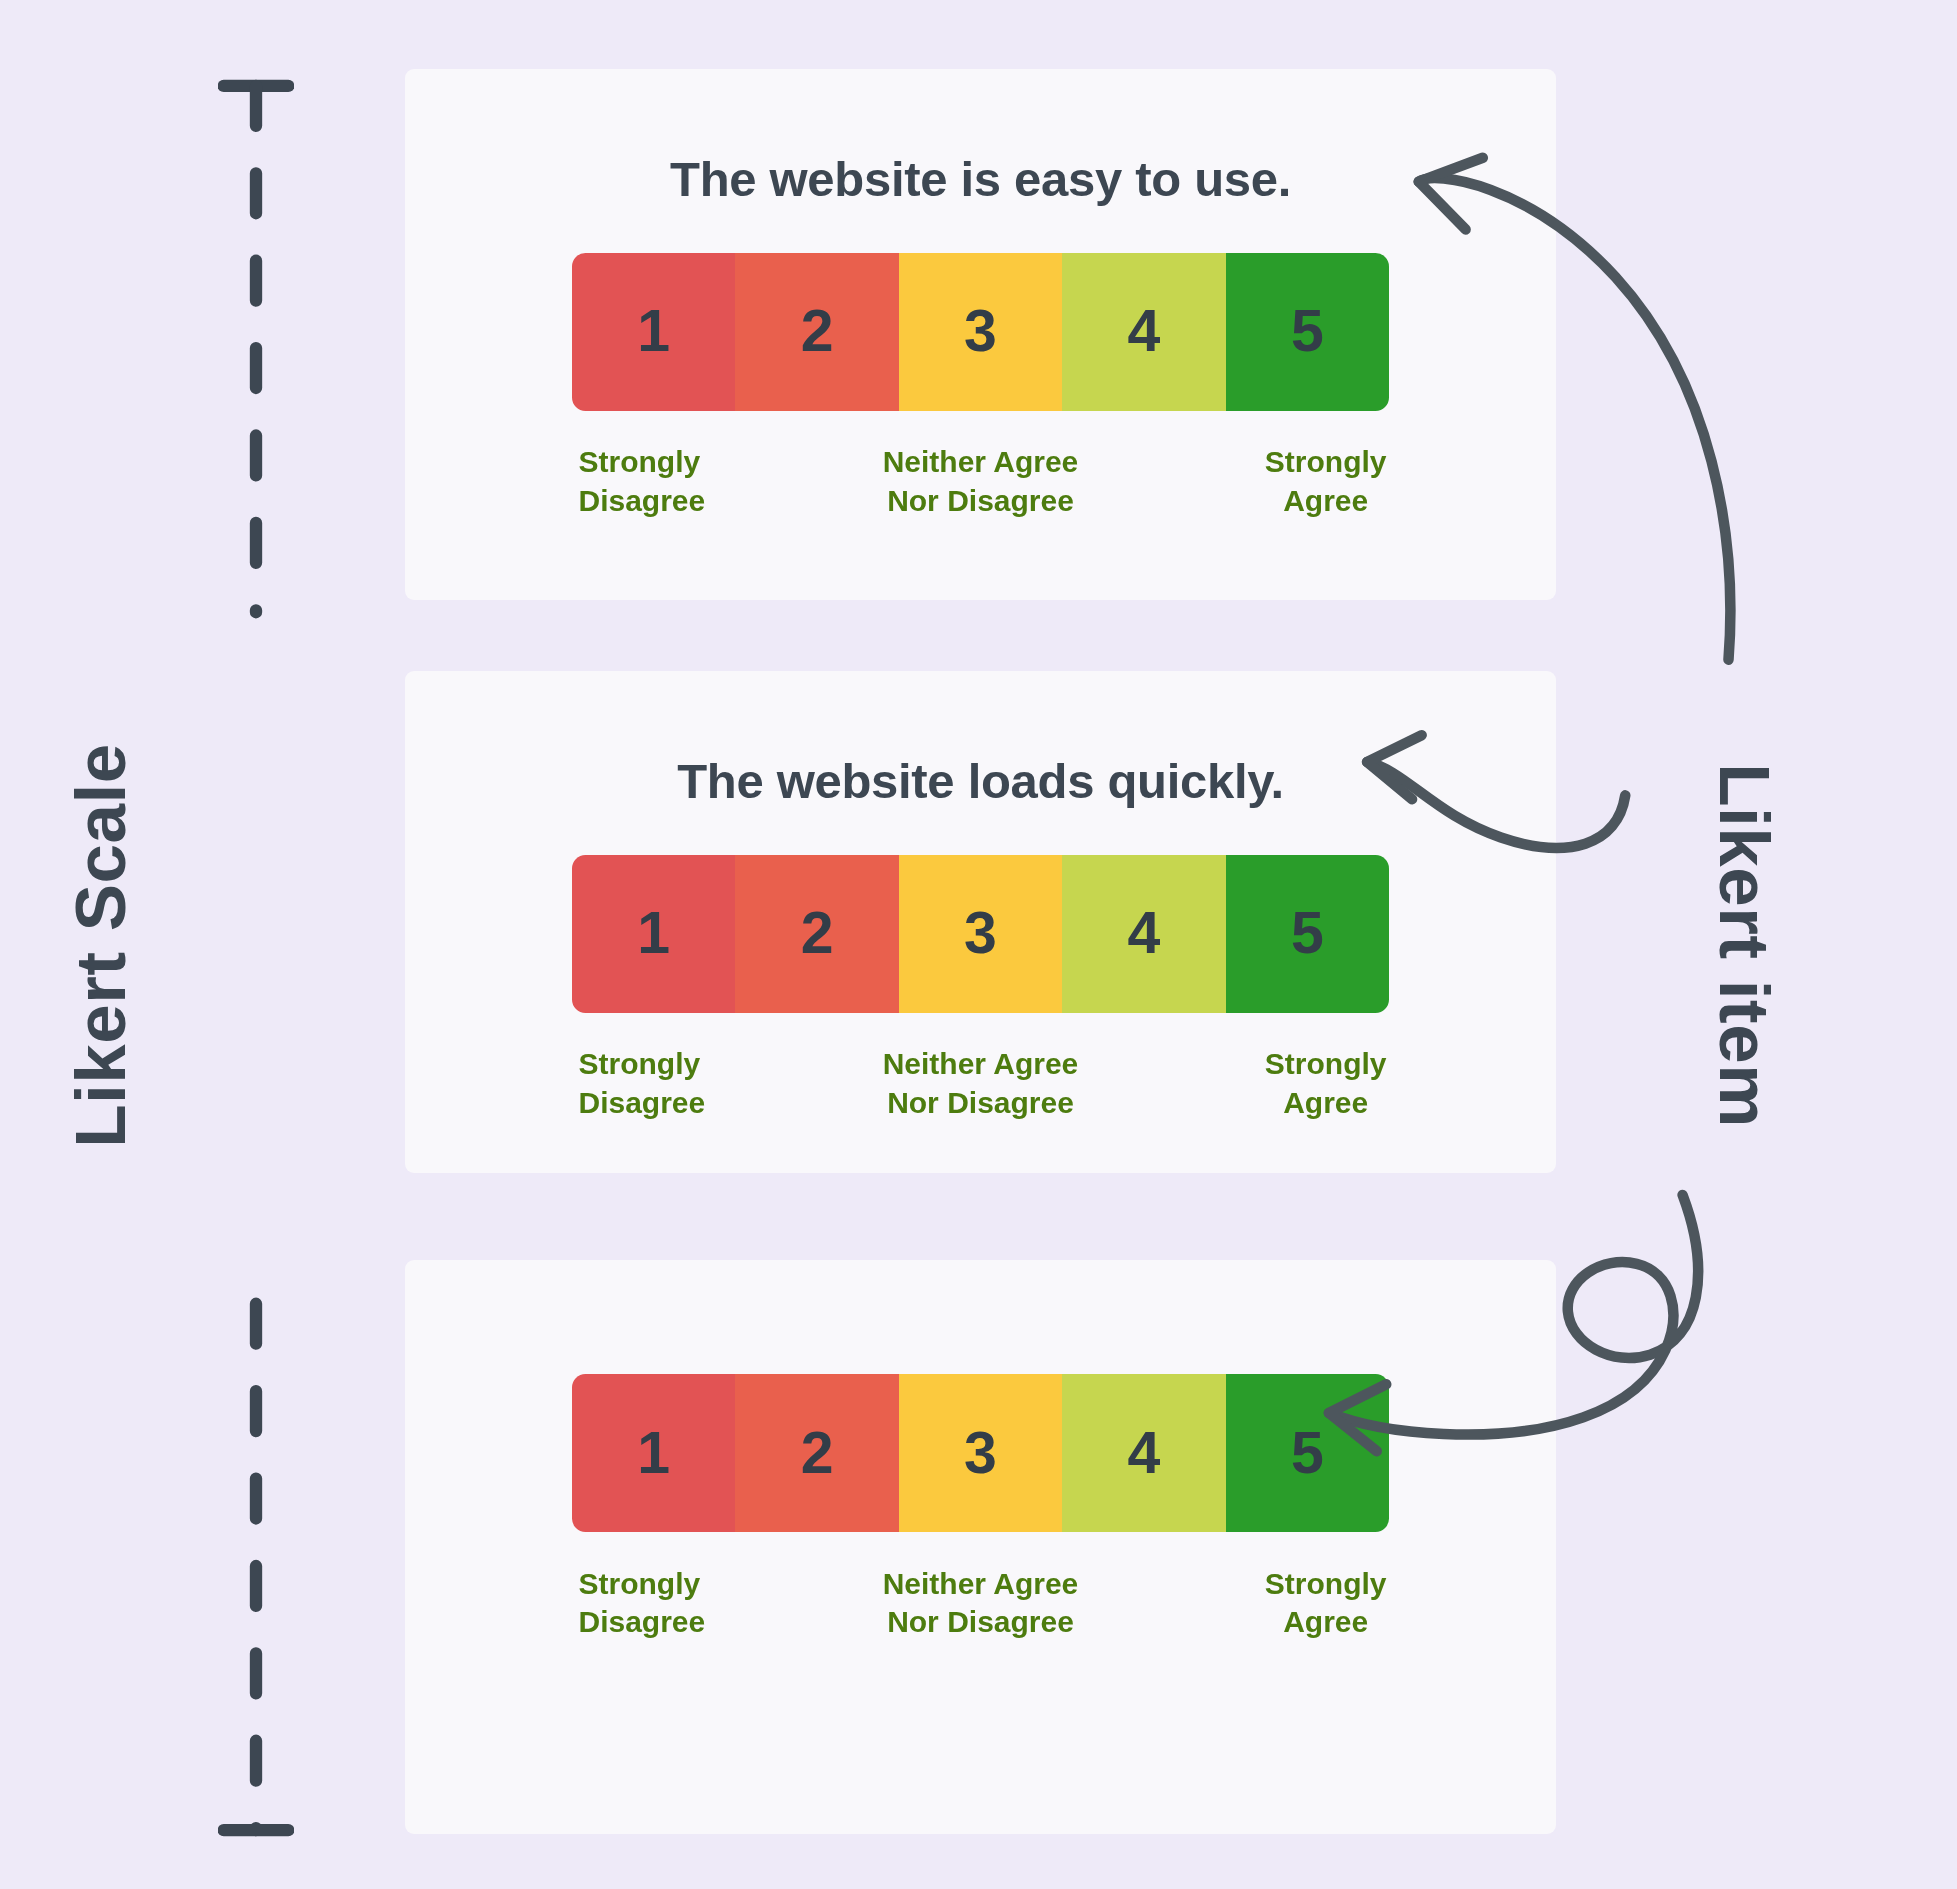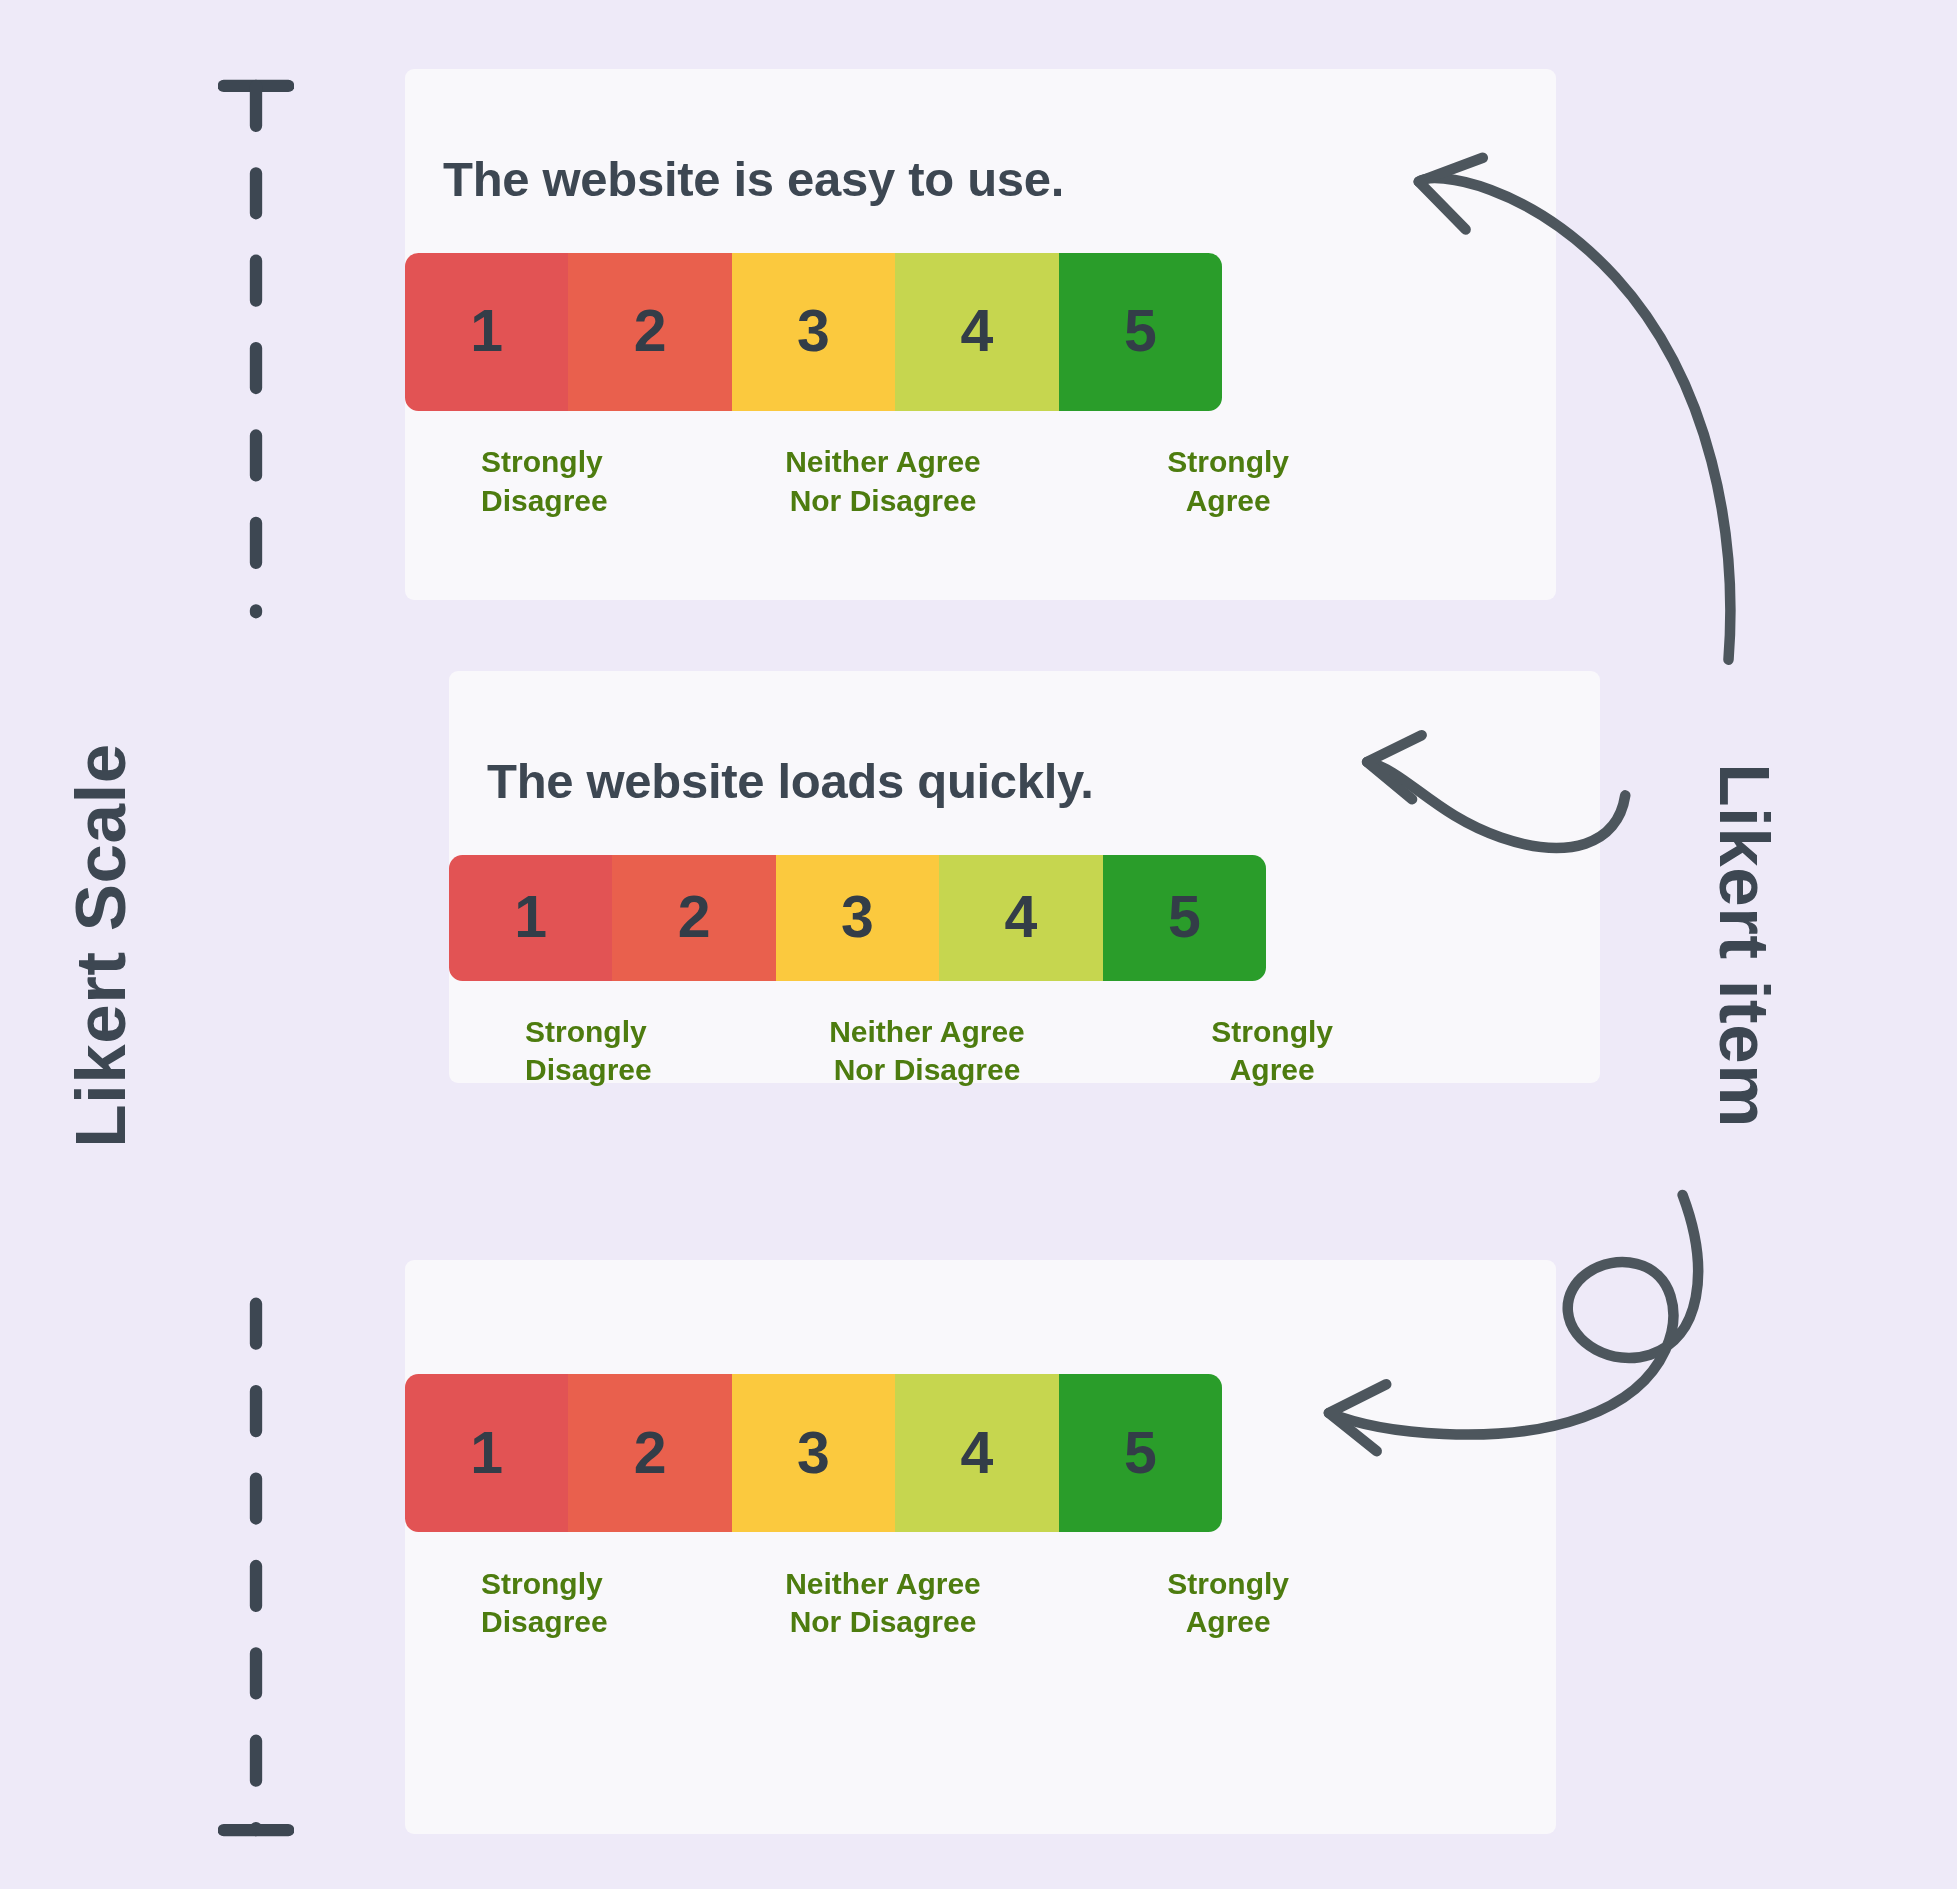--- a/index.html
+++ b/index.html
@@ -73,24 +73,24 @@
   
   .card {
     position: absolute;
     left: 405px;
     width: 1151px;
     background: #f9f8fb;
     border-radius: 9px;
     box-sizing: border-box;
     display: flex;
     flex-direction: column;
-    align-items: flex-start;
+    align-items: center;
   }
   .card--1 { top: 69px;   height: 531px; padding-top: 82px; }
-  .card--2 { top: 671px;  height: 412px; padding-top: 82px; margin-left: 44px; }
+  .card--2 { top: 671px;  height: 502px; padding-top: 82px; }
   .card--3 { top: 1260px; height: 574px; padding-top: 76px; }
 
   .card-title {
     font-size: 49px;
     font-weight: bold;
     color: #3d4752;
     text-align: center;
     line-height: 1.18;
     letter-spacing: -0.3px;
     margin: 0;

